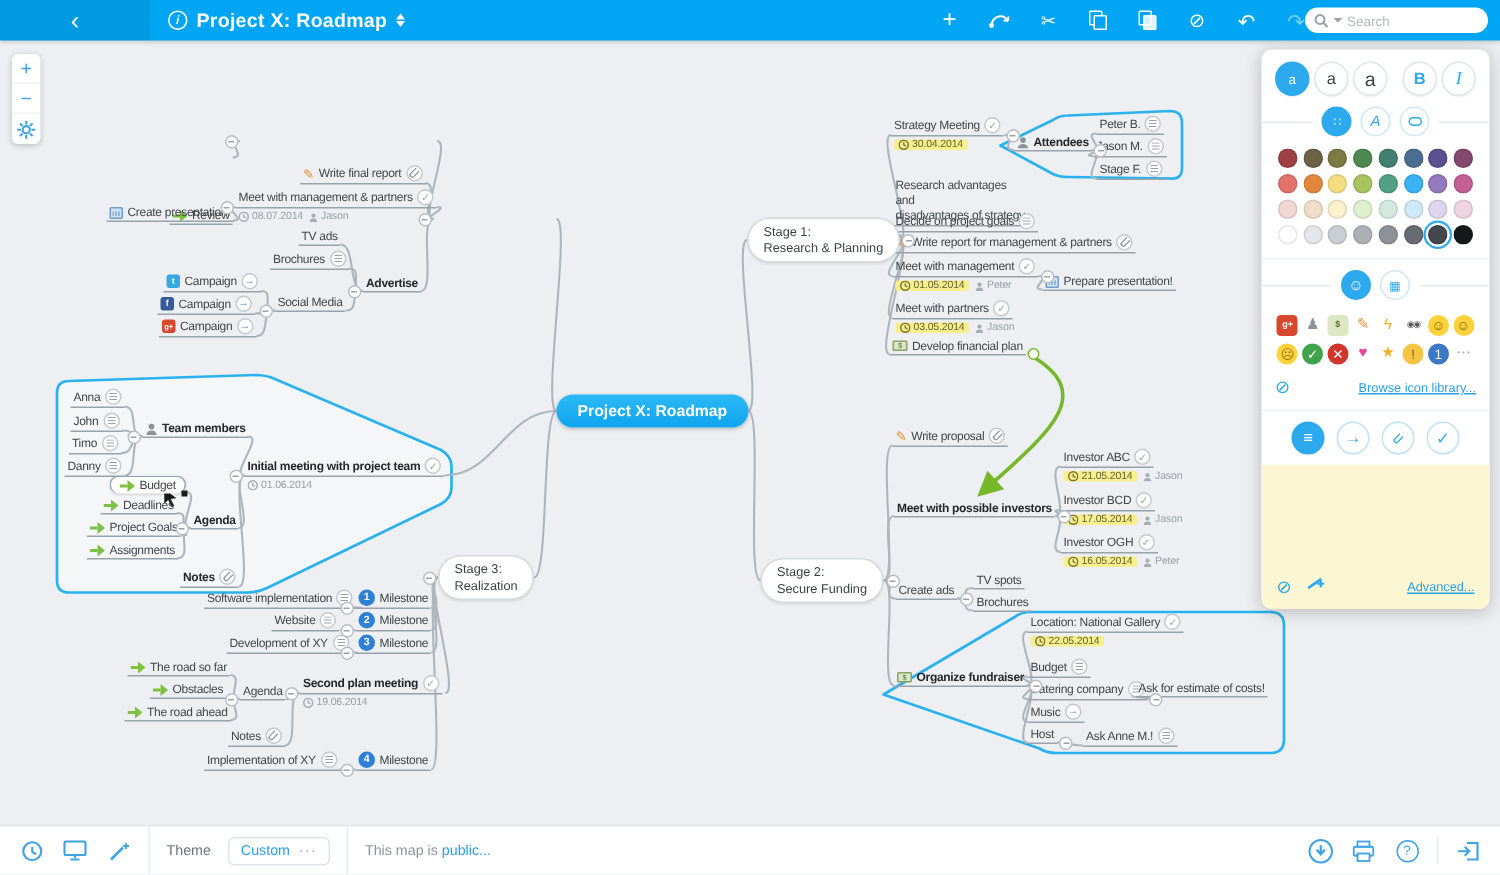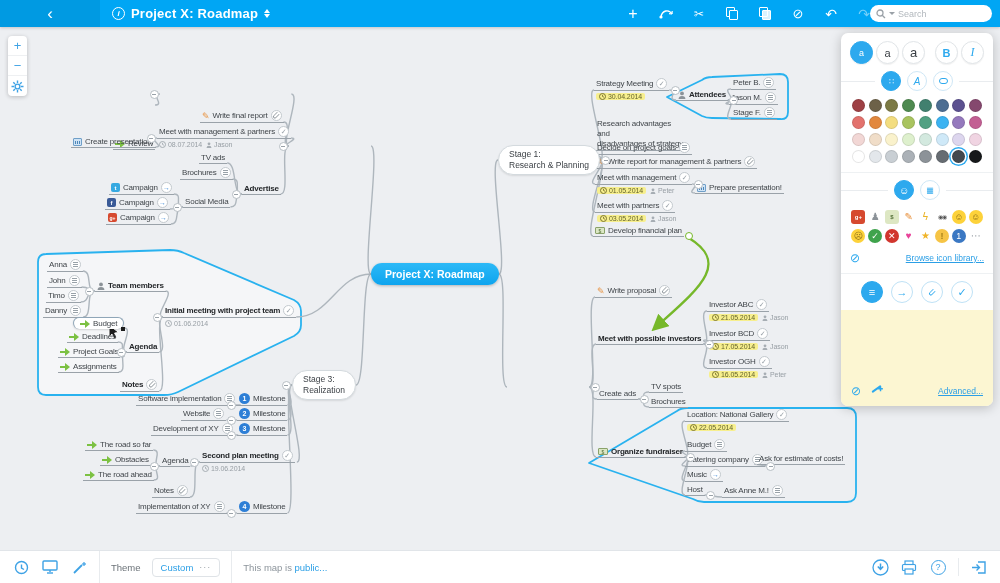--- a/index.html
+++ b/index.html
@@ -202,20 +202,26 @@
       <span class="lr">
         <span class="lbl">Project X: Roadmap</span>
       </span>
     </div>
     <div class="node pill" style="left: 498px; top: 145px;">
       <span class="lr">
         <span class="lbl">Stage 1:
 Research &amp; Planning</span>
       </span>
     </div>
+    <div class="node pill" style="left: 507px; top: 372px;">
+      <span class="lr">
+        <span class="lbl">Stage 2:
+Secure Funding</span>
+      </span>
+    </div>
     <div class="node pill" style="left: 292px; top: 370px;">
       <span class="lr">
         <span class="lbl">Stage 3:
 Realization</span>
       </span>
     </div>
     <div class="node line" style="left: 594px; top: 78px;">
       <span class="lr">
         <span class="lbl">Strategy Meeting</span>
         <span class="badge">✓</span>

